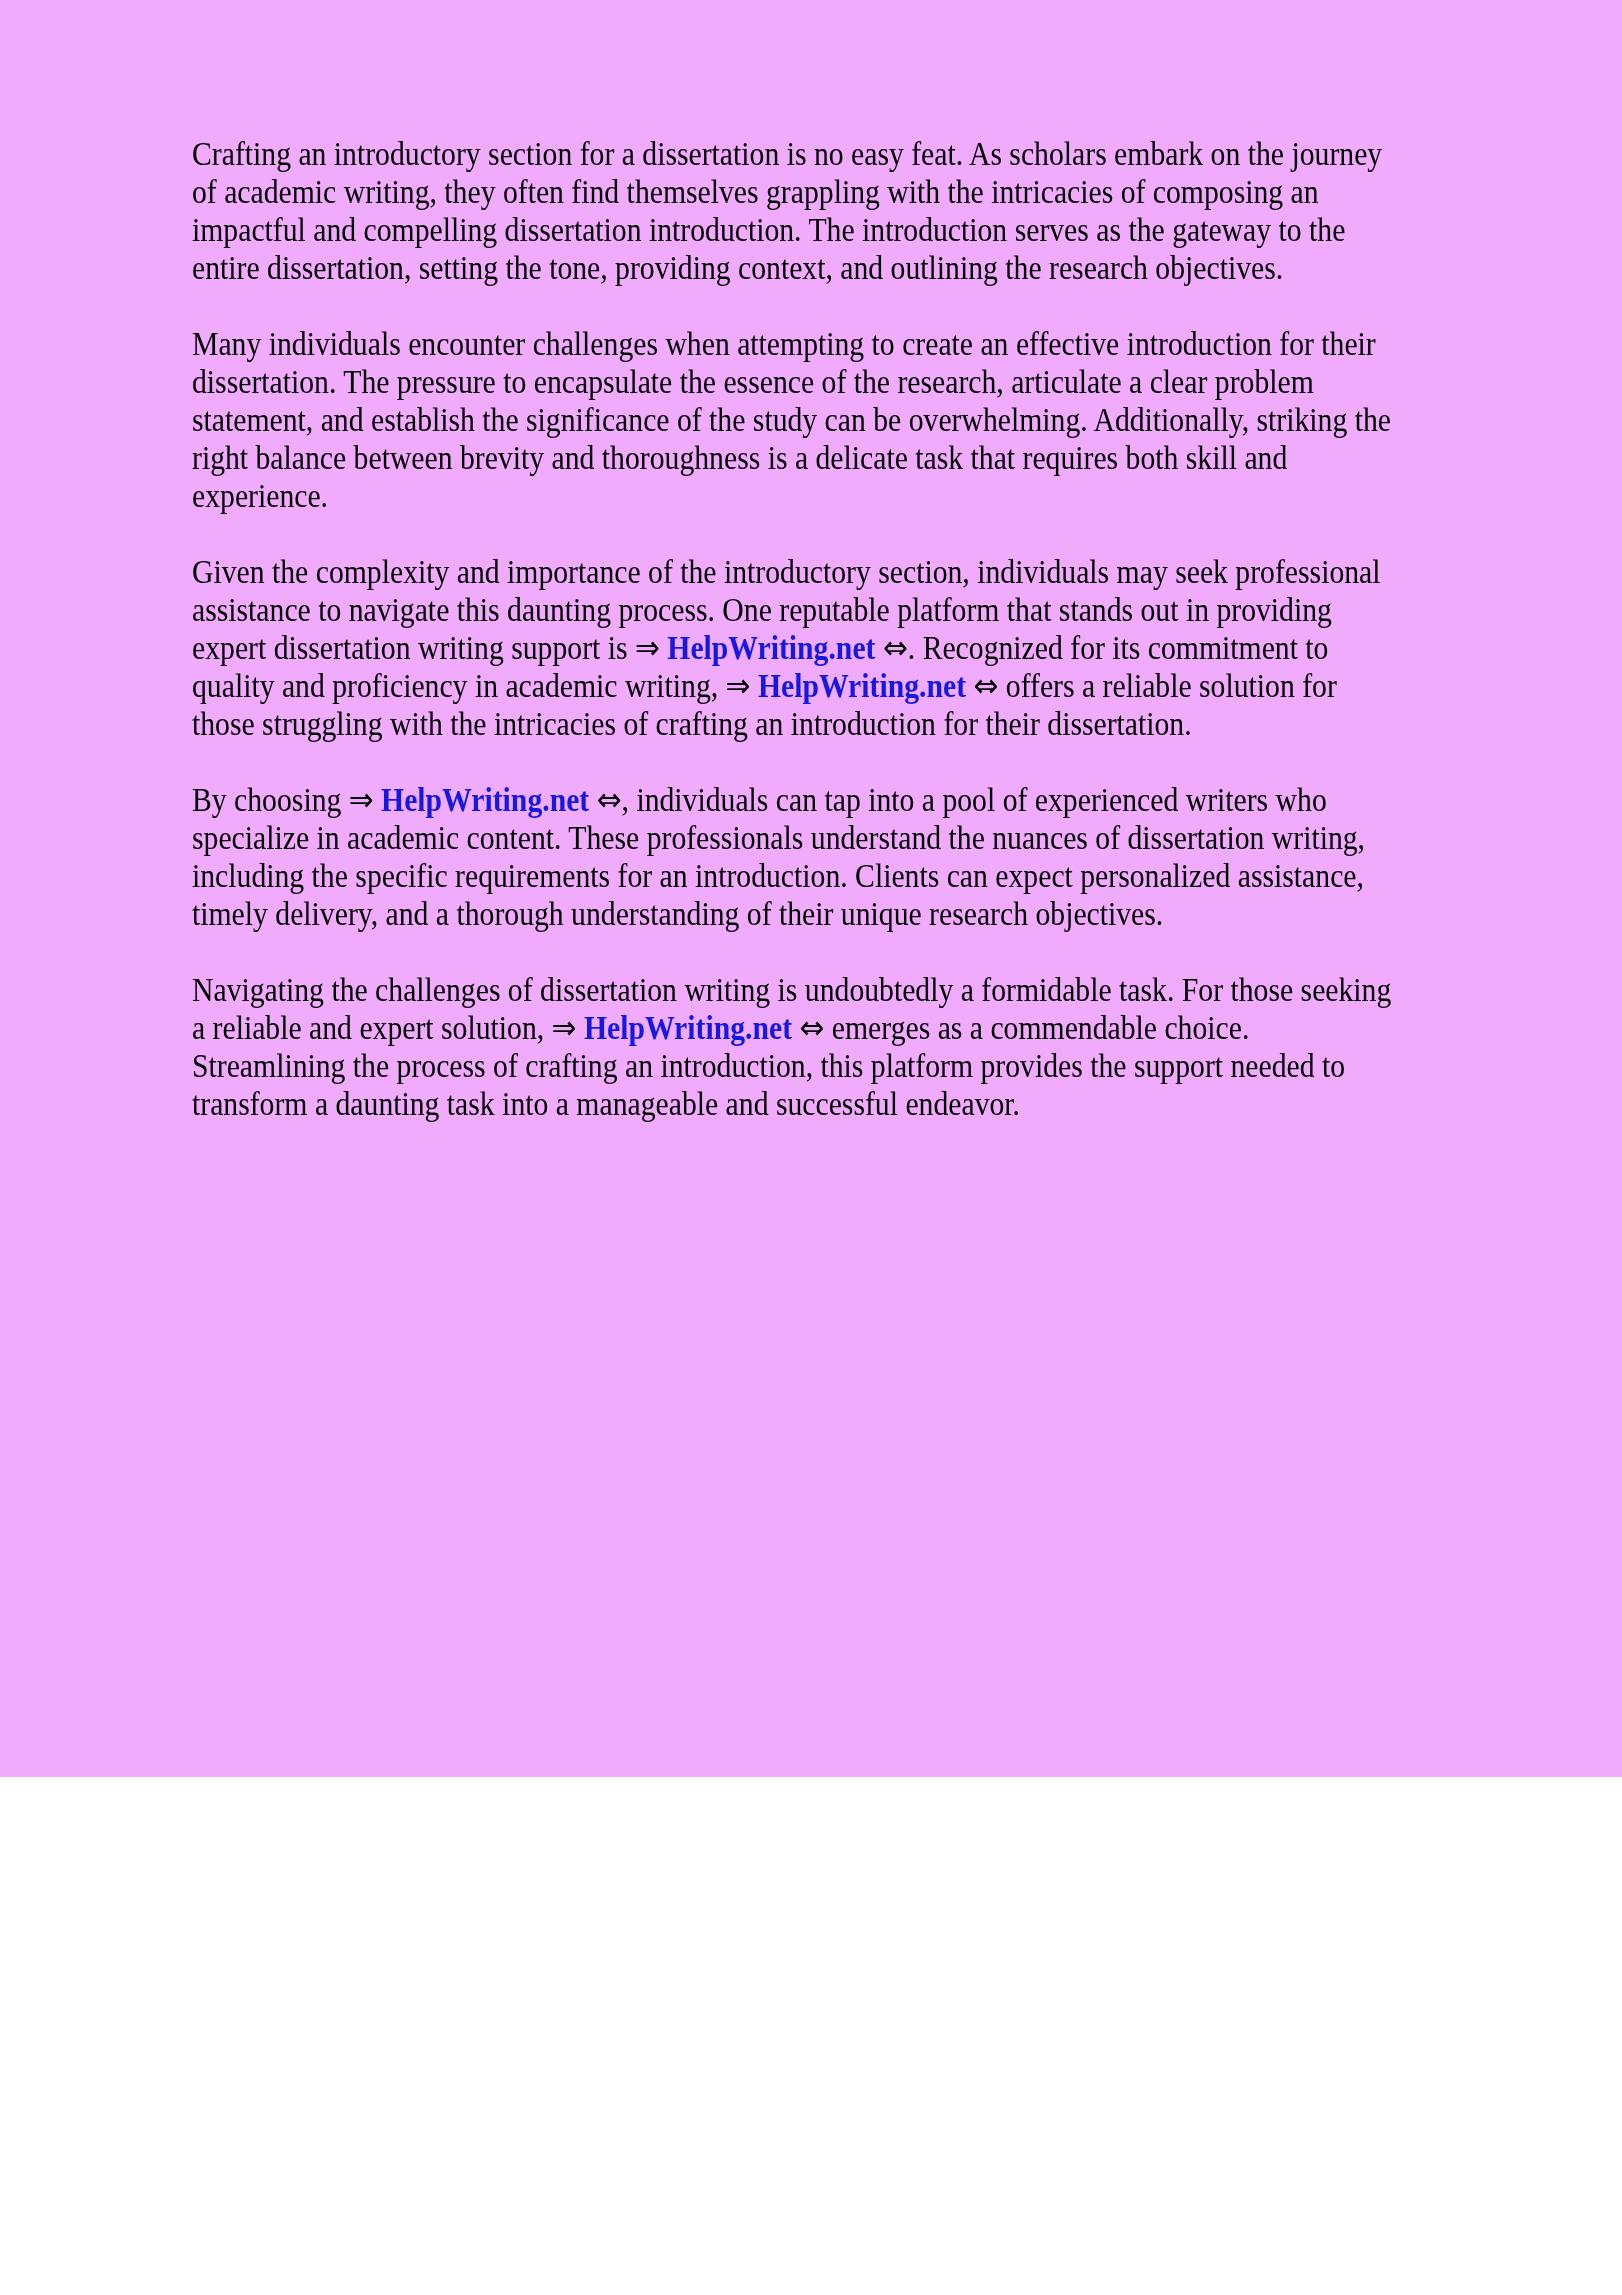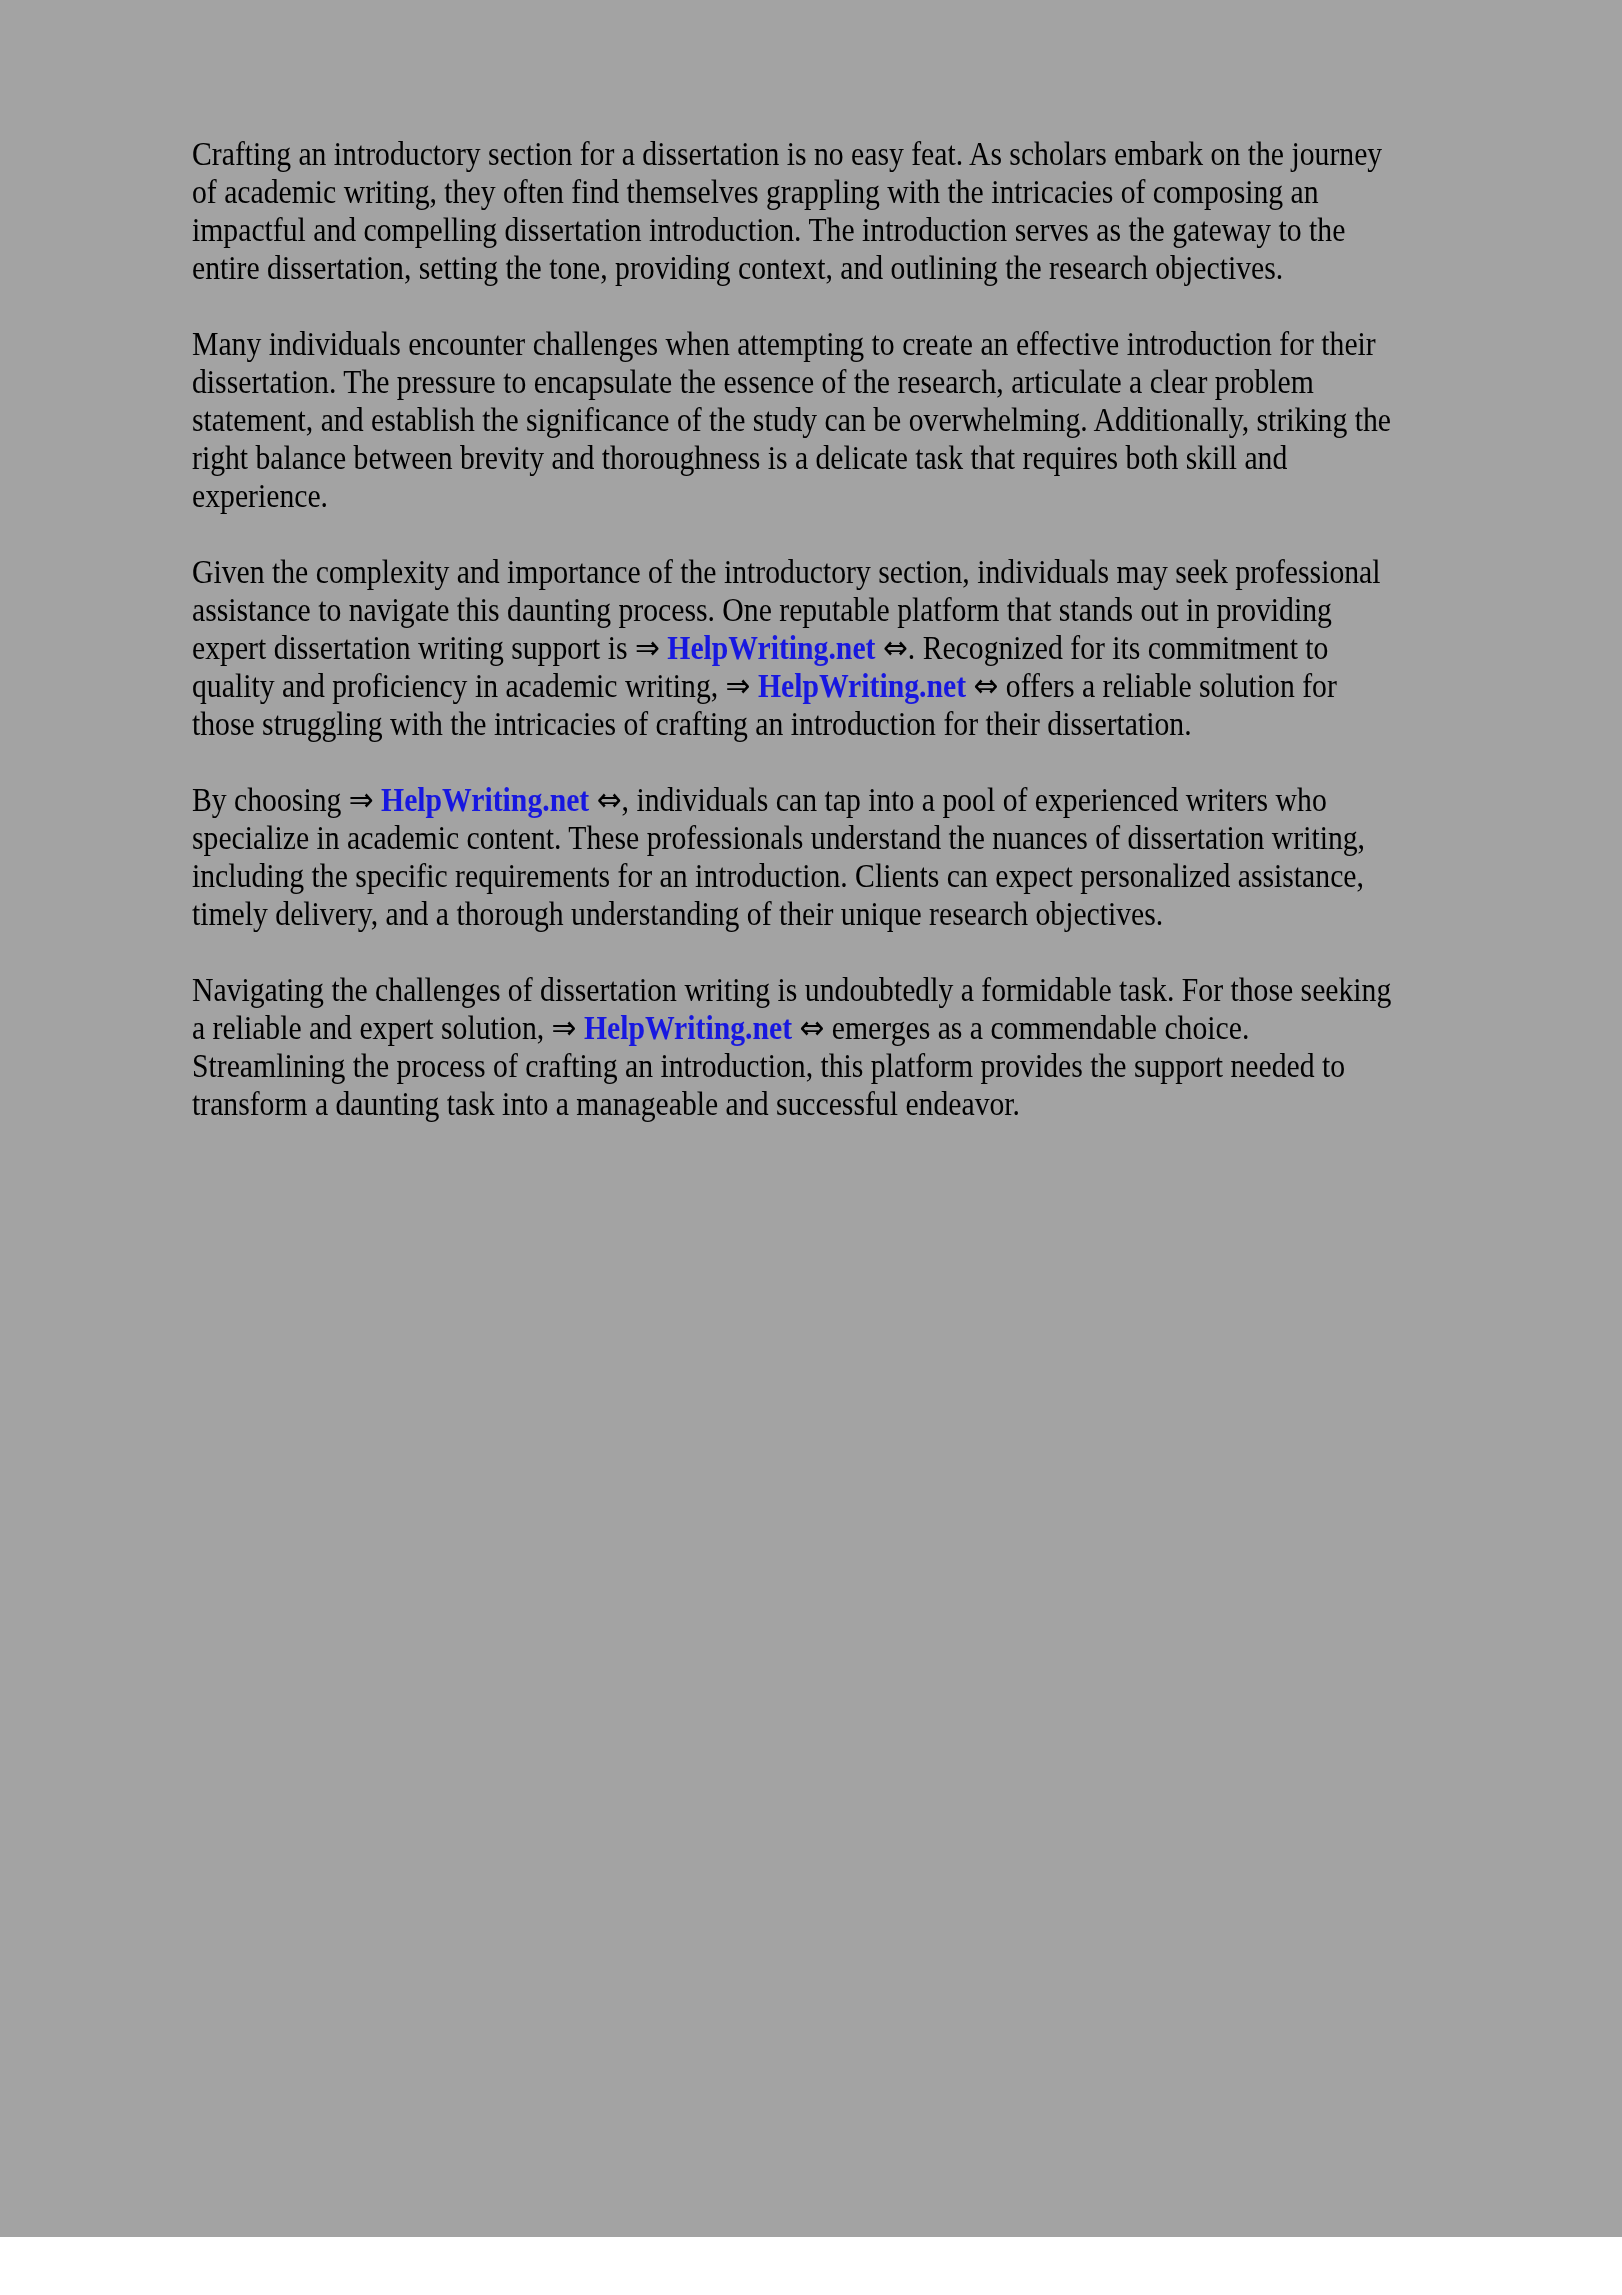--- a/index.html
+++ b/index.html
@@ -10,22 +10,22 @@
   body {
     width: 1622px;
     height: 2295px;
     position: relative;
     overflow: hidden;
   }
   .page {
     position: absolute;
     left: 0; top: 0;
     width: 1622px;
-    height: 2237px;
-    background: #a3a3a3;
+    height: 1777px;
+    background: #f0abfc;
   }
   .text-block {
     position: absolute;
     left: 192px;
     top: 135px;
     width: 1496px;
     transform: scaleX(0.90);
     transform-origin: 0 0;
     font-family: "Liberation Serif", "DejaVu Serif", serif;
     font-size: 33px;

